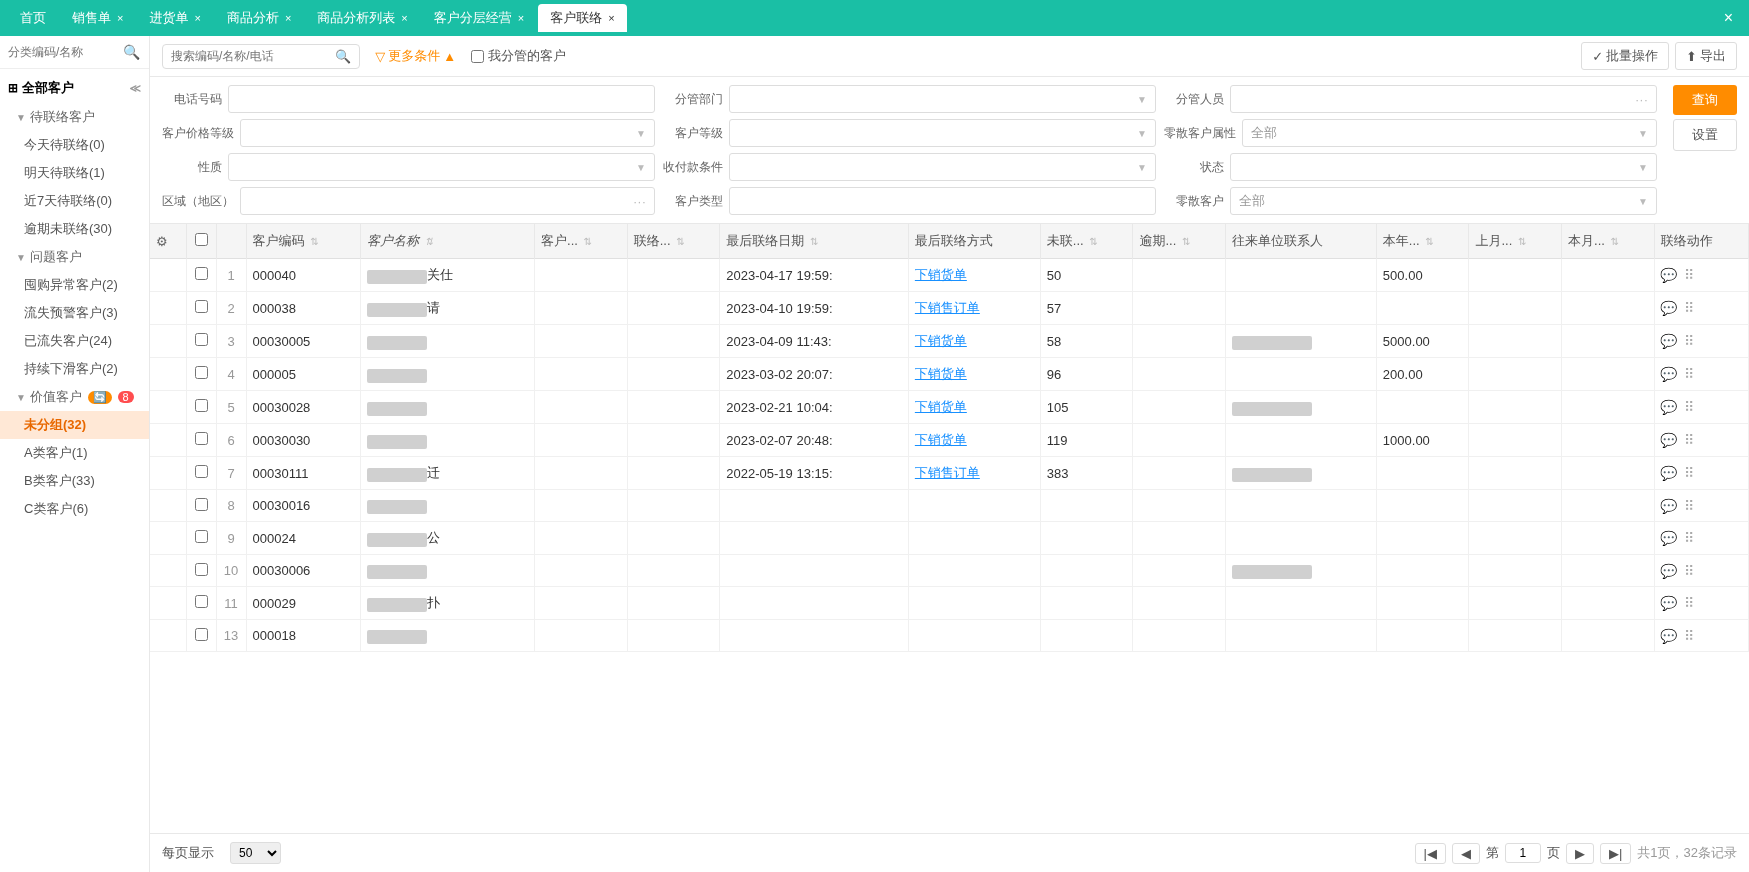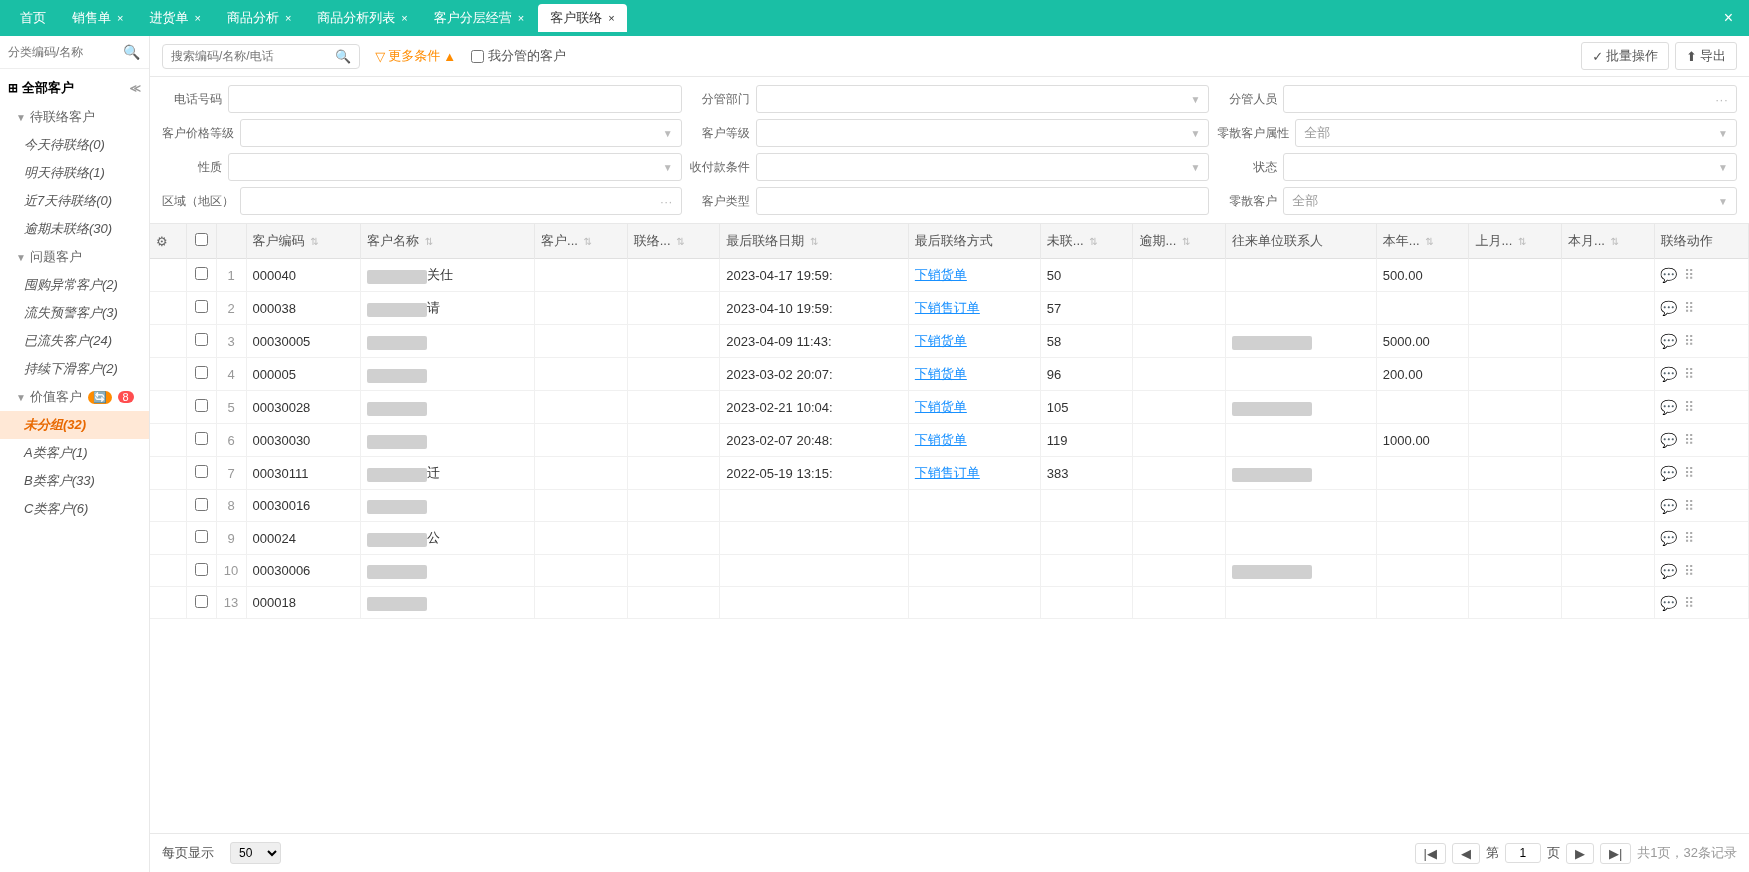--- a/index.html
+++ b/index.html
@@ -80,21 +80,20 @@
       display: flex;
       align-items: center;
       gap: 4px;
     }
     .sidebar-group-label .arrow { font-size: 10px; color: #999; }
     .sidebar-item {
       padding: 5px 8px 5px 24px;
       color: #555;
       font-size: 12px;
       cursor: pointer;
-      font-style: italic;
     }
     .sidebar-item.active { background: #ffe8d6; color: #e86800; font-weight: bold; }
 
     
     .content-area {
       flex: 1;
       display: flex;
       flex-direction: column;
       overflow: hidden;
     }
@@ -519,39 +518,43 @@
             </div>
             <div class="filter-field">
               <label>零散客户</label>
               <div class="filter-input">
                 <span>全部</span>
                 <span class="chevron">▼</span>
               </div>
             </div>
           </div>
         </div>
+        <div class="filter-buttons">
+          <button class="btn-query">查询</button>
+          <button class="btn-reset">设置</button>
+        </div>
       </div>
     </div>
 
     <div class="table-area">
       <table>
         <thead>
           <tr>
             <th style="width:36px;">
               <span class="settings-icon">⚙</span>
             </th>
             <th class="col-checkbox">
               <input type="checkbox" style="">
             </th>
             <th style="width:30px;"></th>
             <th>
               <span>客户编码</span>
               <span class="sort-icon">⇅</span>
             </th>
-            <th style="min-width:120px;">
+            <th style="min-width:120px;font-style:italic;">
               <span>客户名称</span>
               <span class="sort-icon">⇅</span>
             </th>
             <th>
               <span>客户...</span>
               <span class="sort-icon">⇅</span>
             </th>
             <th>
               <span>联络...</span>
               <span class="sort-icon">⇅</span>
@@ -805,20 +808,43 @@
               <td class="row-num">10</td>
               <td>00030006</td>
               <td><span class="cell-blurred" style="width: 60px;">████</span></td>
               <td></td>
               <td></td>
               <td></td>
               <td></td>
               <td></td>
               <td></td>
               <td><span class="cell-blurred" style="width: 80px;">████ ████</span></td>
+              <td></td>
+              <td></td>
+              <td></td>
+              <td>
+                <div class="action-icons">
+                  <span class="action-icon">💬</span>
+                  <span class="action-icon">⠿</span>
+                </div>
+              </td>
+            </tr>
+            <tr>
+              <td></td>
+              <td class="col-checkbox"><input type="checkbox" style=""></td>
+              <td class="row-num">11</td>
+              <td>000029</td>
+              <td><span class="cell-blurred" style="width: 60px;">████</span><span>扑</span></td>
+              <td></td>
+              <td></td>
+              <td></td>
+              <td></td>
+              <td></td>
+              <td></td>
+              <td></td>
               <td></td>
               <td></td>
               <td></td>
               <td>
                 <div class="action-icons">
                   <span class="action-icon">💬</span>
                   <span class="action-icon">⠿</span>
                 </div>
               </td>
             </tr>

